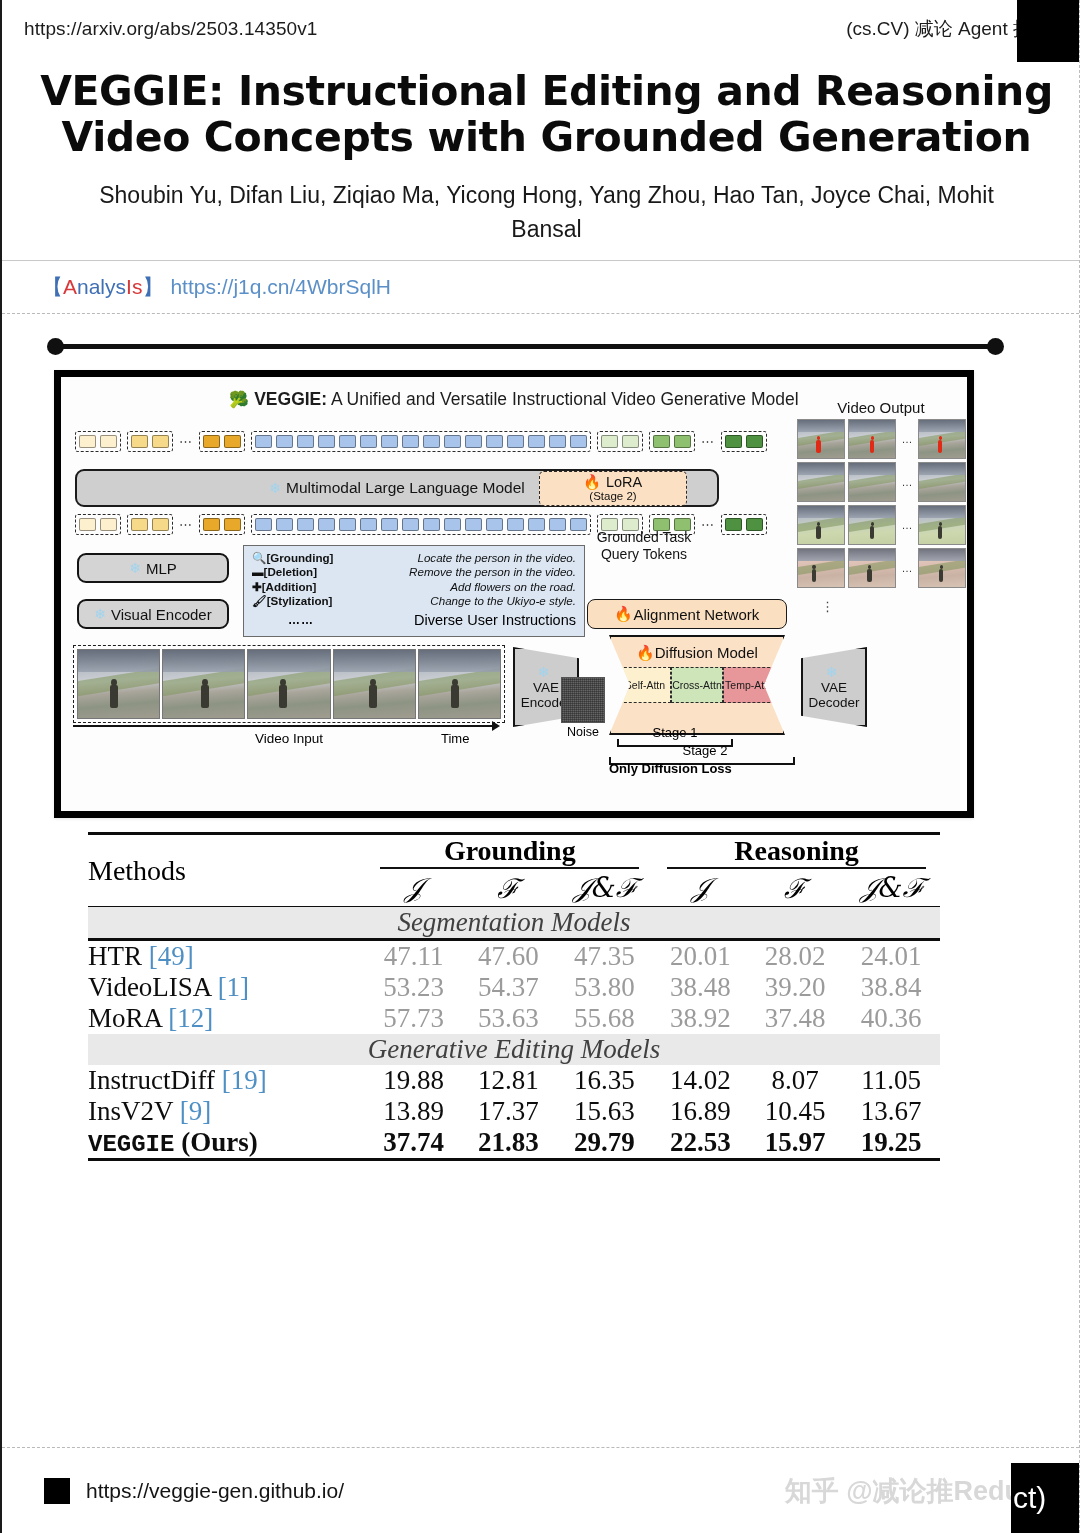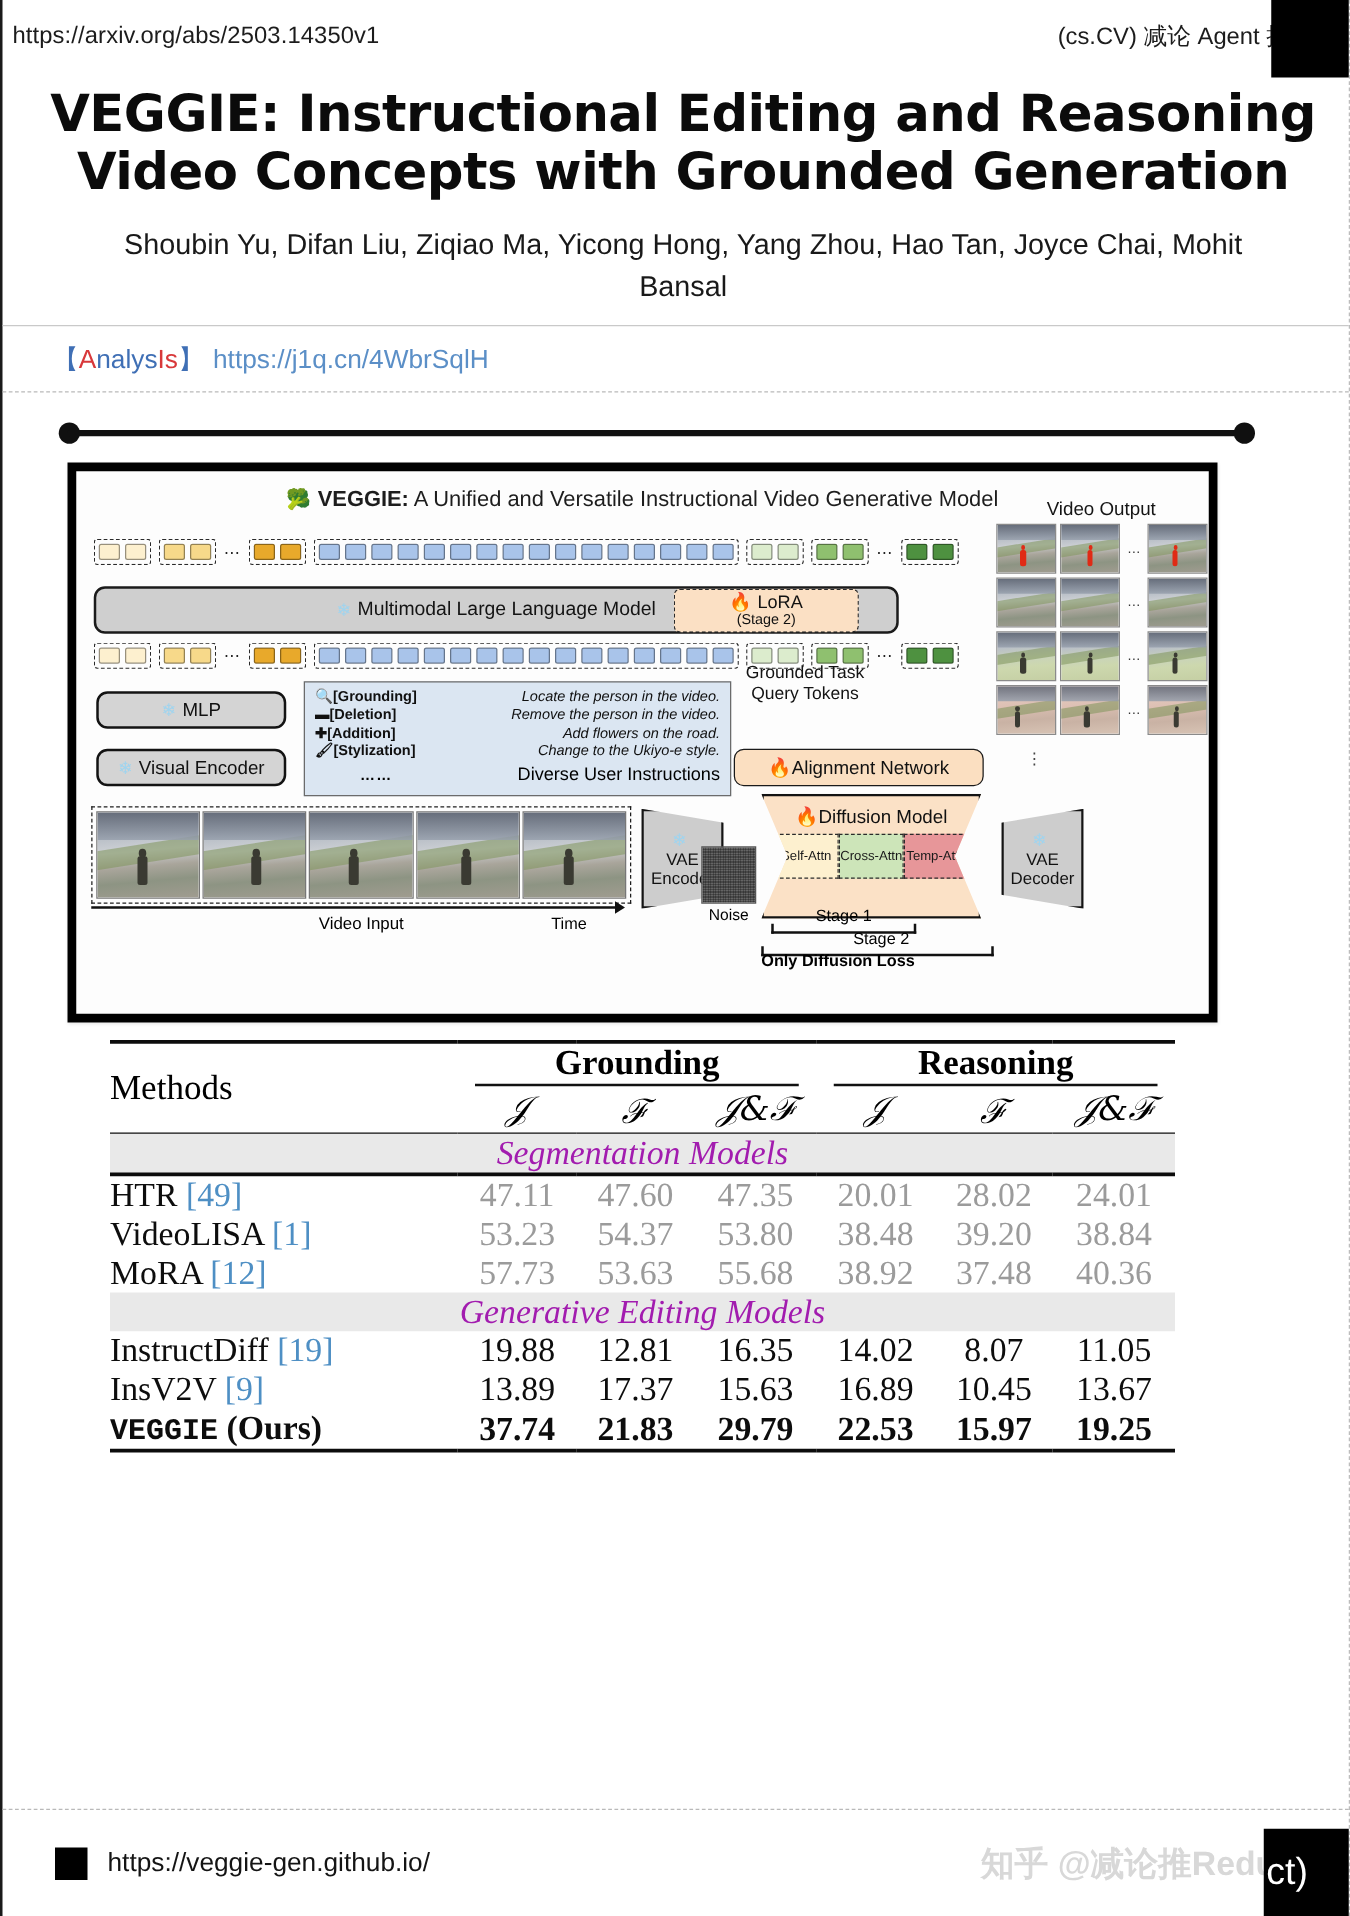--- a/index.html
+++ b/index.html
@@ -16,21 +16,21 @@
     border-left: 2px solid #1a1a1a;
     border-right: 1px dashed #bdbdbd;
   }
 
   
   .topbar {
     position: relative;
     height: 58px;
     display: flex; align-items: center;
     justify-content: space-between;
-    padding: 0 14px 0 8px;
+    padding: 0 14px 0 22px;
   }
   .topbar .url { font-size: 19px; color: #1c1c1c; letter-spacing: .1px; }
   .topbar .tagwrap { display:flex; align-items:center; }
   .topbar .tag { font-size: 19px; color: #1c1c1c; padding-right: 14px; }
   .blackbox-tr {
     position: absolute; top: 0; right: 0;
     width: 62px; height: 62px; background: #000;
   }
 
   
@@ -279,21 +279,21 @@
   .rule-thick { border-top: 3px solid #0c0c0c; }
   .rule-dbl   { border-top: 1.3px solid #0c0c0c; border-bottom: 3px solid #0c0c0c; }
 
   .th-methods { font-weight:400; font-size: 28px; text-align:left; padding: 8px 0 8px 10px; vertical-align: middle;}
   .th-group { font-weight:700; font-size: 28px; text-align:center; padding: 6px 0 2px 0; }
   .grouprule { height: 2px; }
   .grouprule div { height: 1.5px; background: #111; margin: 0 14px; }
   .th-metric { font-size: 27px; text-align:center; padding: 2px 0 8px 0; font-style: italic; font-family:"DejaVu Serif", serif;}
   .sectionrow td {
     background: #e9e9e9; text-align:center;
-    font-style: italic; font-size: 27px; padding: 5px 0; color:#a21caf;
+    font-style: italic; font-size: 27px; padding: 5px 0; color:#404040;
   }
   td.m { text-align:left; font-size: 27px; padding: 4px 0 4px 10px; color:#0d0d0d; white-space:nowrap;}
   td.v { text-align:center; font-size: 27px; padding: 4px 0; color:#0d0d0d; }
   .cite { color: #4e8fc4; }
   tr.gray td.m, tr.gray td.v { color: #9b9b9b; }
   tr.gray td.m { color:#0d0d0d; }
   tr.bold td.v, tr.bold td.m { font-weight: 700; }
   .mono-veggie { font-family: Liberation Mono, monospace; font-weight:700; font-size: 24px;}
 
   

